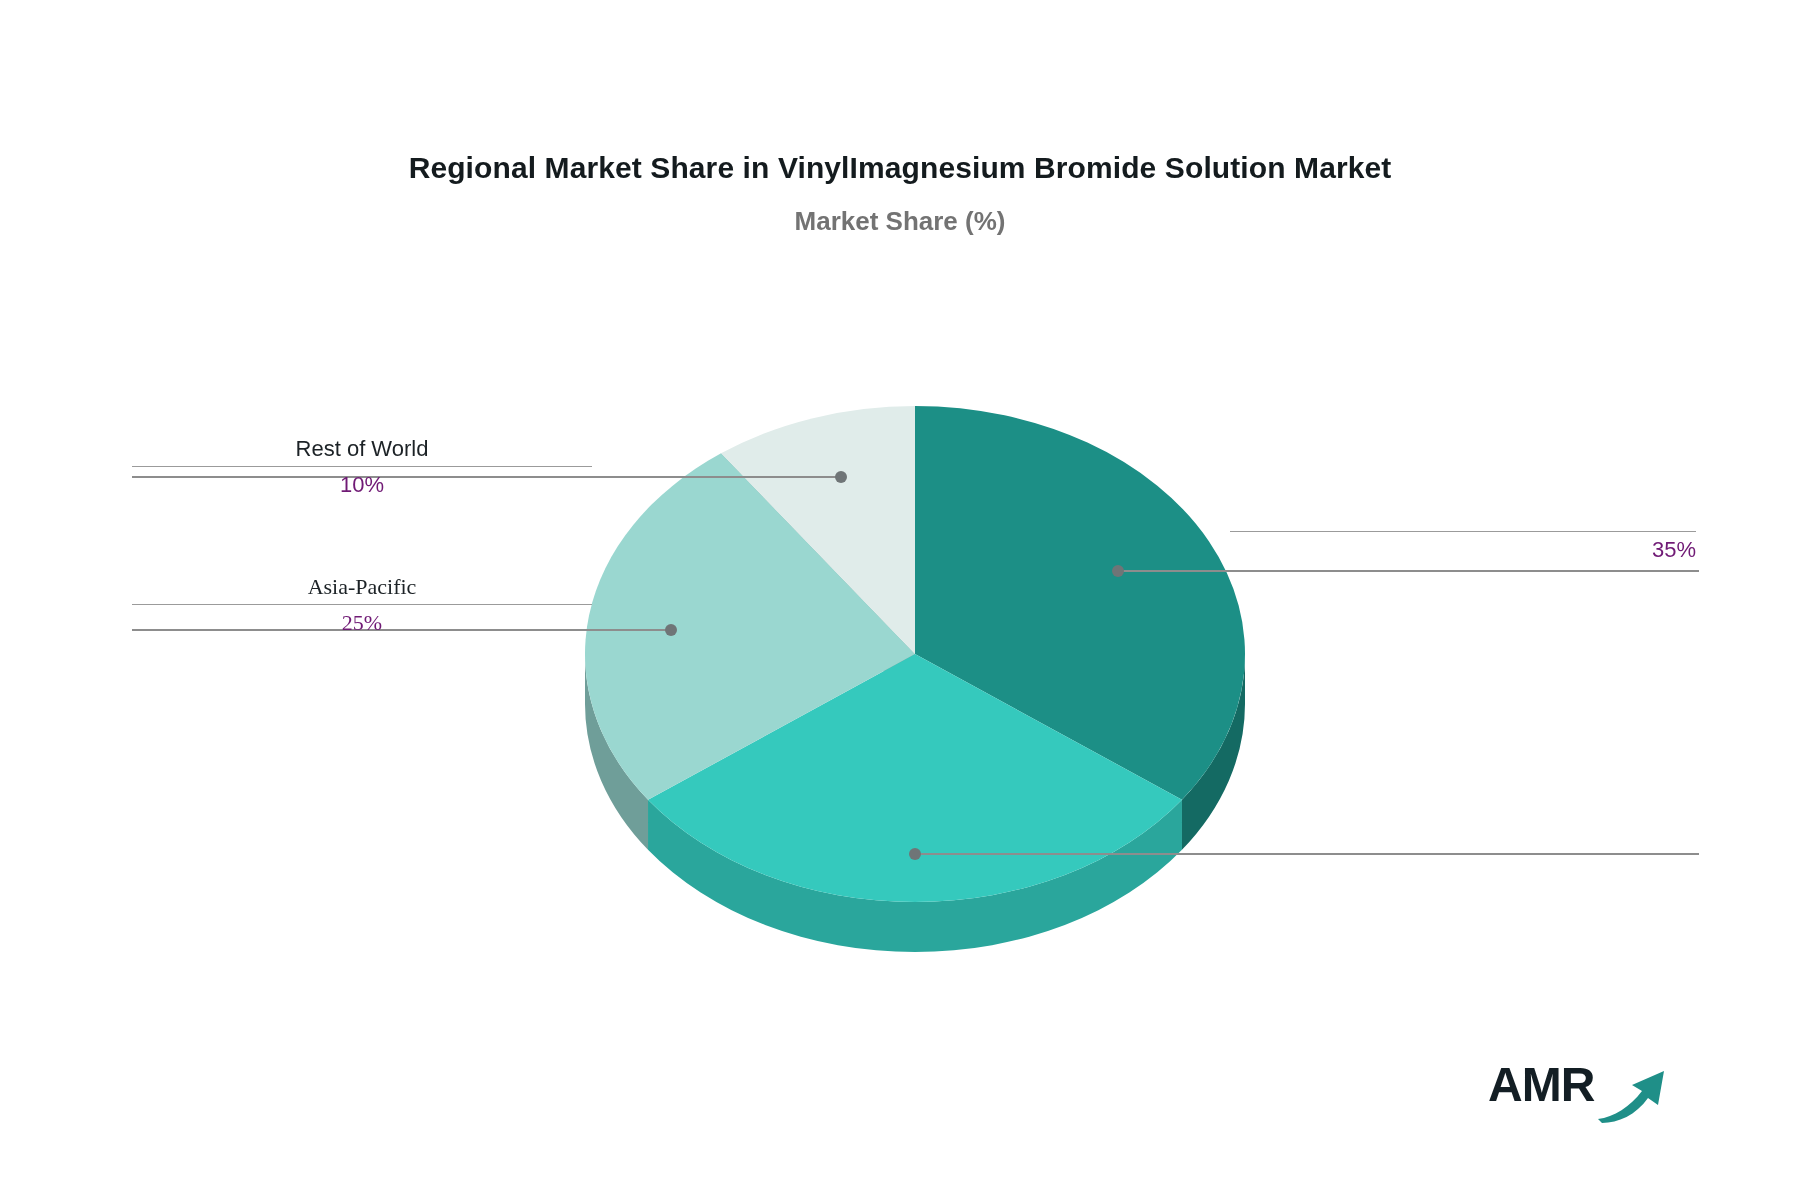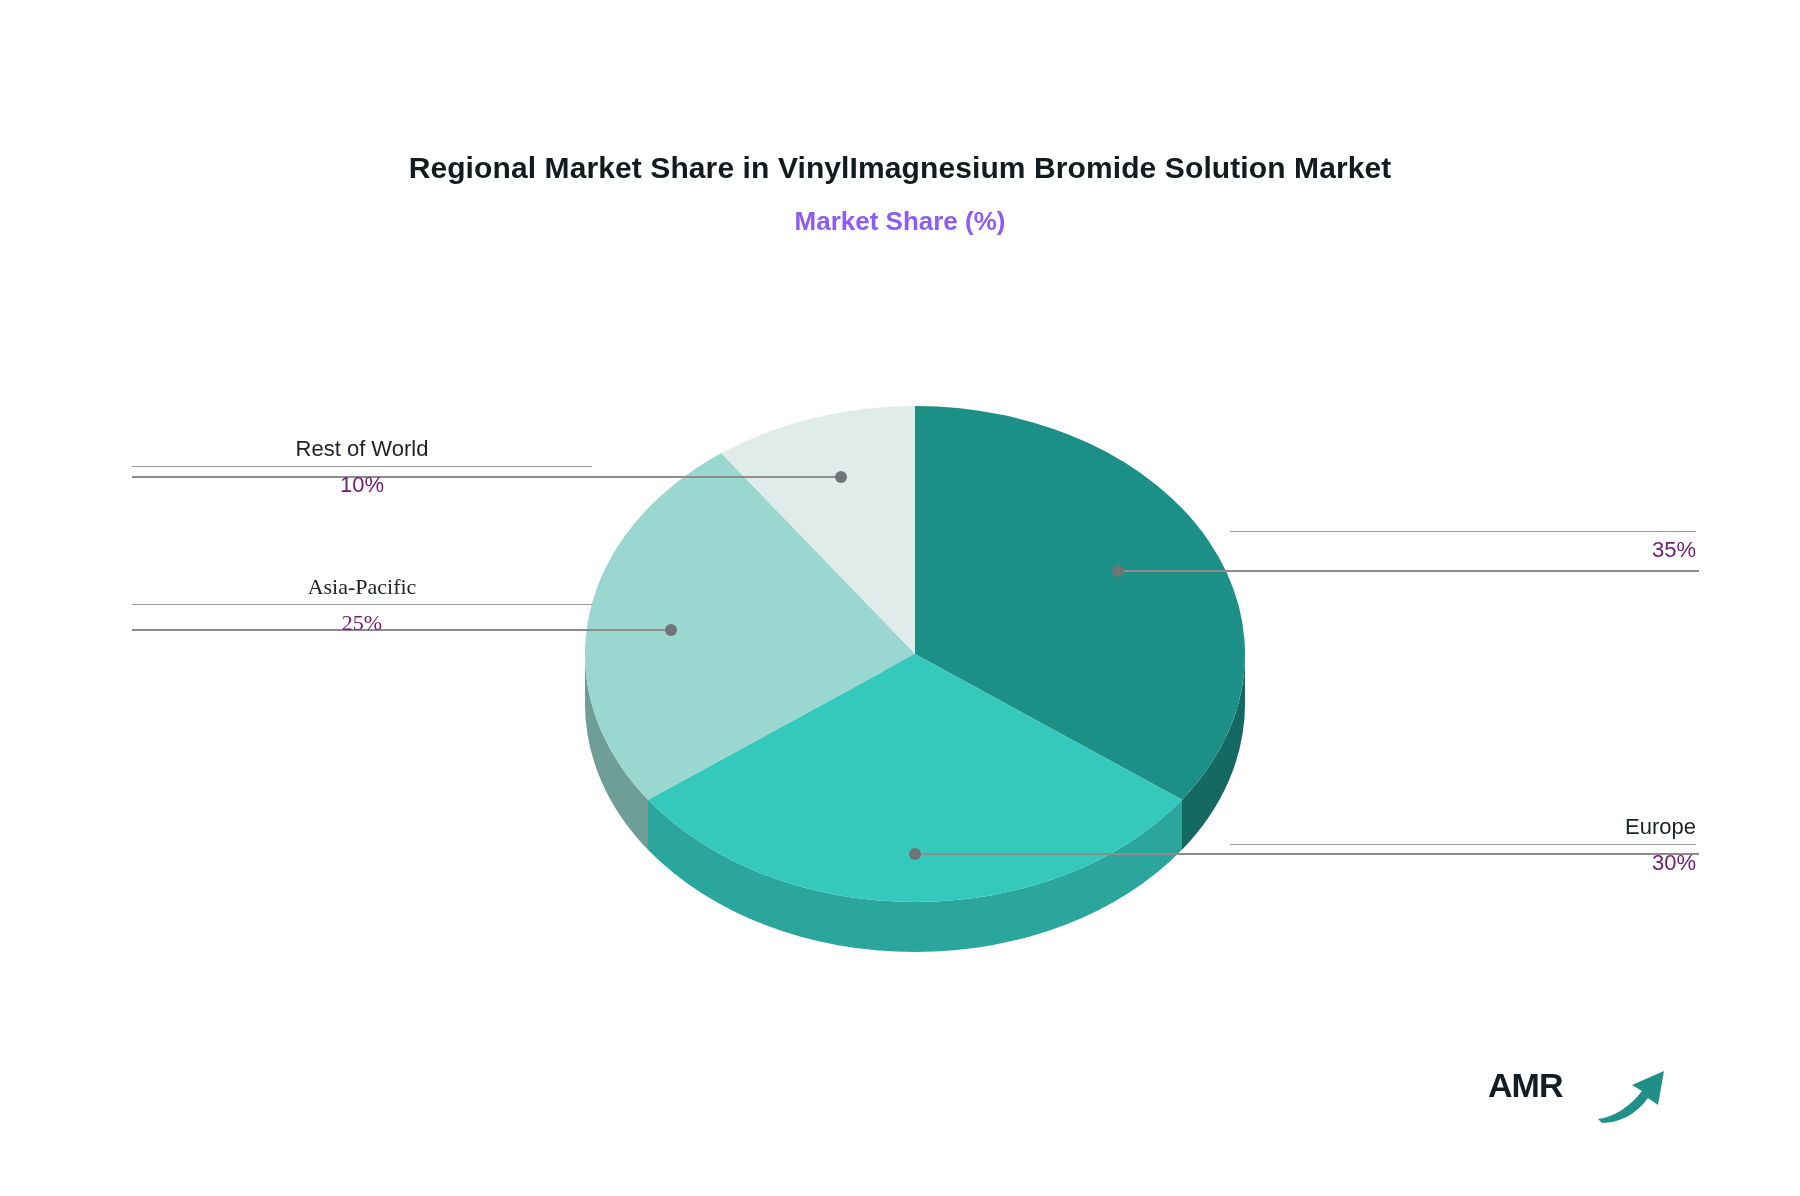--- a/index.html
+++ b/index.html
@@ -33,21 +33,21 @@
     letter-spacing: 0.1px;
   }
   .chart-subtitle {
     position: absolute;
     top: 187px;
     left: 0;
     width: 1800px;
     text-align: center;
     font-size: 26px;
     font-weight: bold;
-    color: #8b5cf6;
+    color: #737373;
   }
   svg.pie-svg {
     position: absolute;
     top: 0;
     left: 0;
     width: 1800px;
     height: 1196px;
   }
   .callout {
     position: absolute;
@@ -82,21 +82,21 @@
     position: absolute;
     left: 1488px;
     top: 1034px;
     width: 180px;
     height: 80px;
   }
   .logo .wordmark {
     position: absolute;
     left: 0;
     top: 4px;
-    font-size: 34px;
+    font-size: 48px;
     font-weight: bold;
     color: #131e24;
     letter-spacing: -1px;
     line-height: 56px;
   }
   .logo svg {
     position: absolute;
     left: 108px;
     top: 12px;
   }
@@ -151,25 +151,20 @@
         <circle cx="671" cy="611" r="6" stroke="none"></circle>
       </g>
     </g>
   </svg>
 
   <div class="callout right callout-north-america">
     <div class="rule"></div>
     <div class="value">35%</div>
   </div>
 
-  <div class="callout right callout-europe">
-    <div class="label">Europe</div>
-    <div class="rule"></div>
-    <div class="value">30%</div>
-  </div>
 
   <div class="callout left callout-rest-of-world">
     <div class="label">Rest of World</div>
     <div class="rule"></div>
     <div class="value">10%</div>
   </div>
 
   <div class="callout left callout-asia-pacific">
     <div class="label">Asia-Pacific</div>
     <div class="rule"></div>

